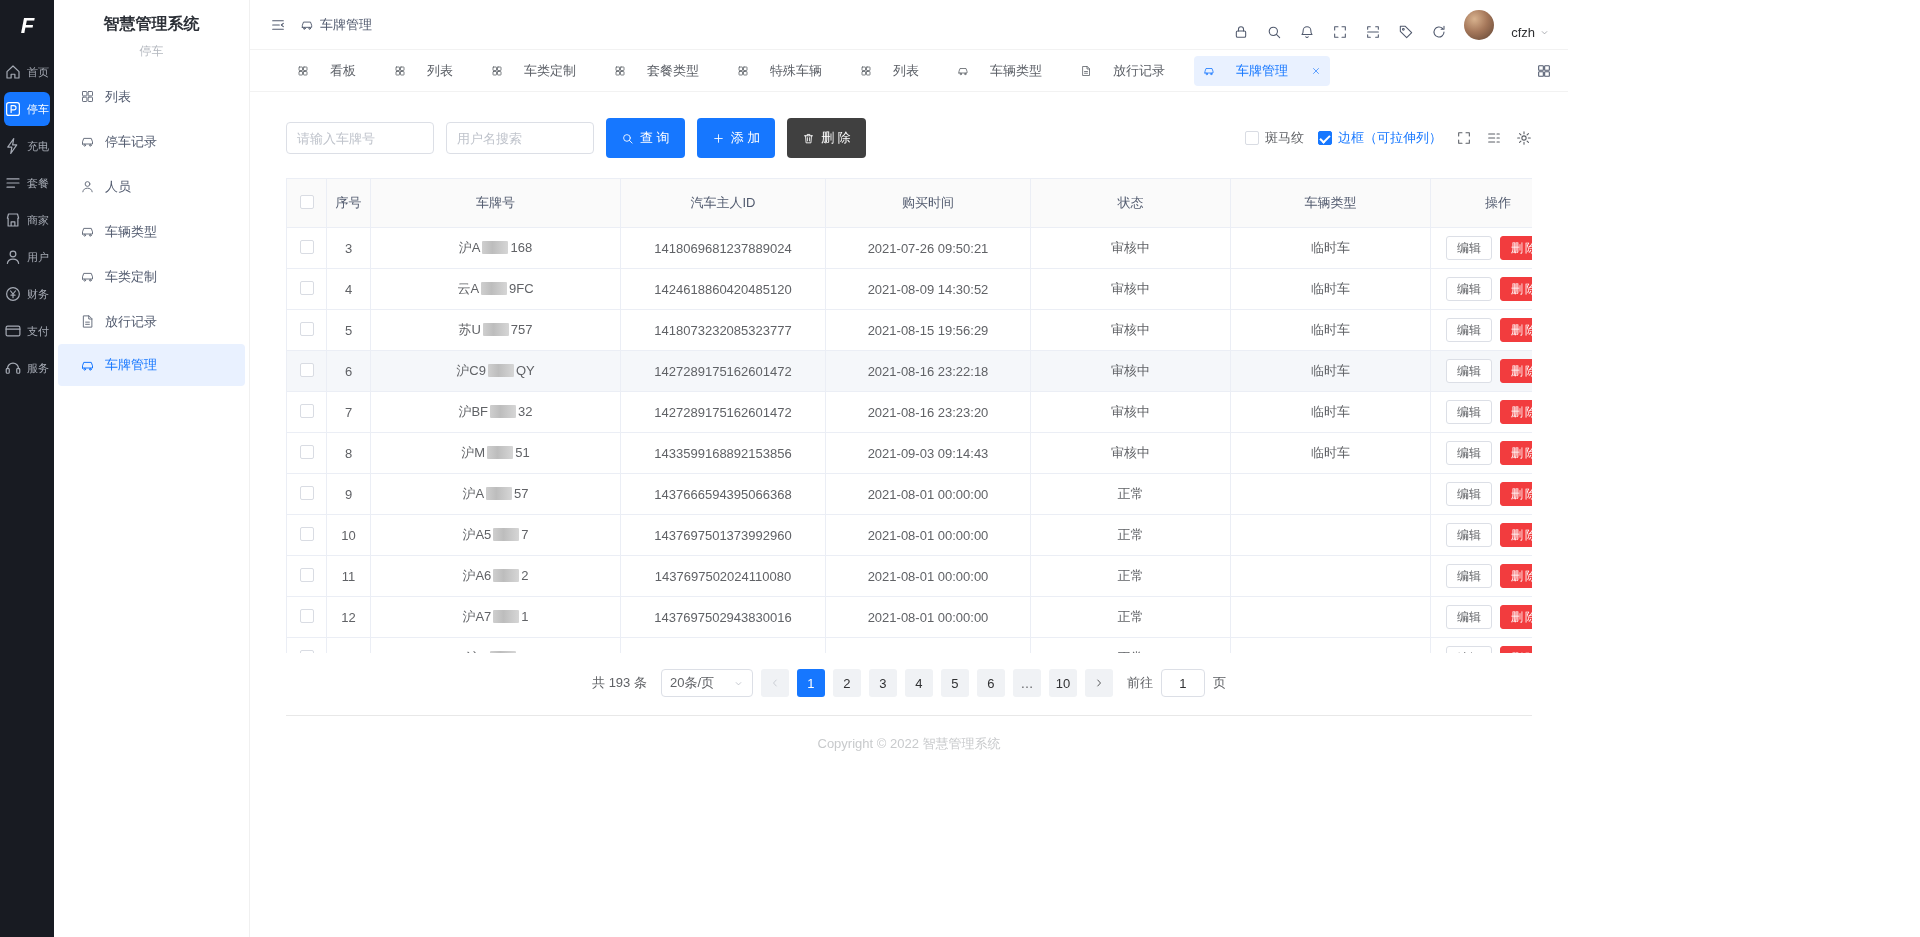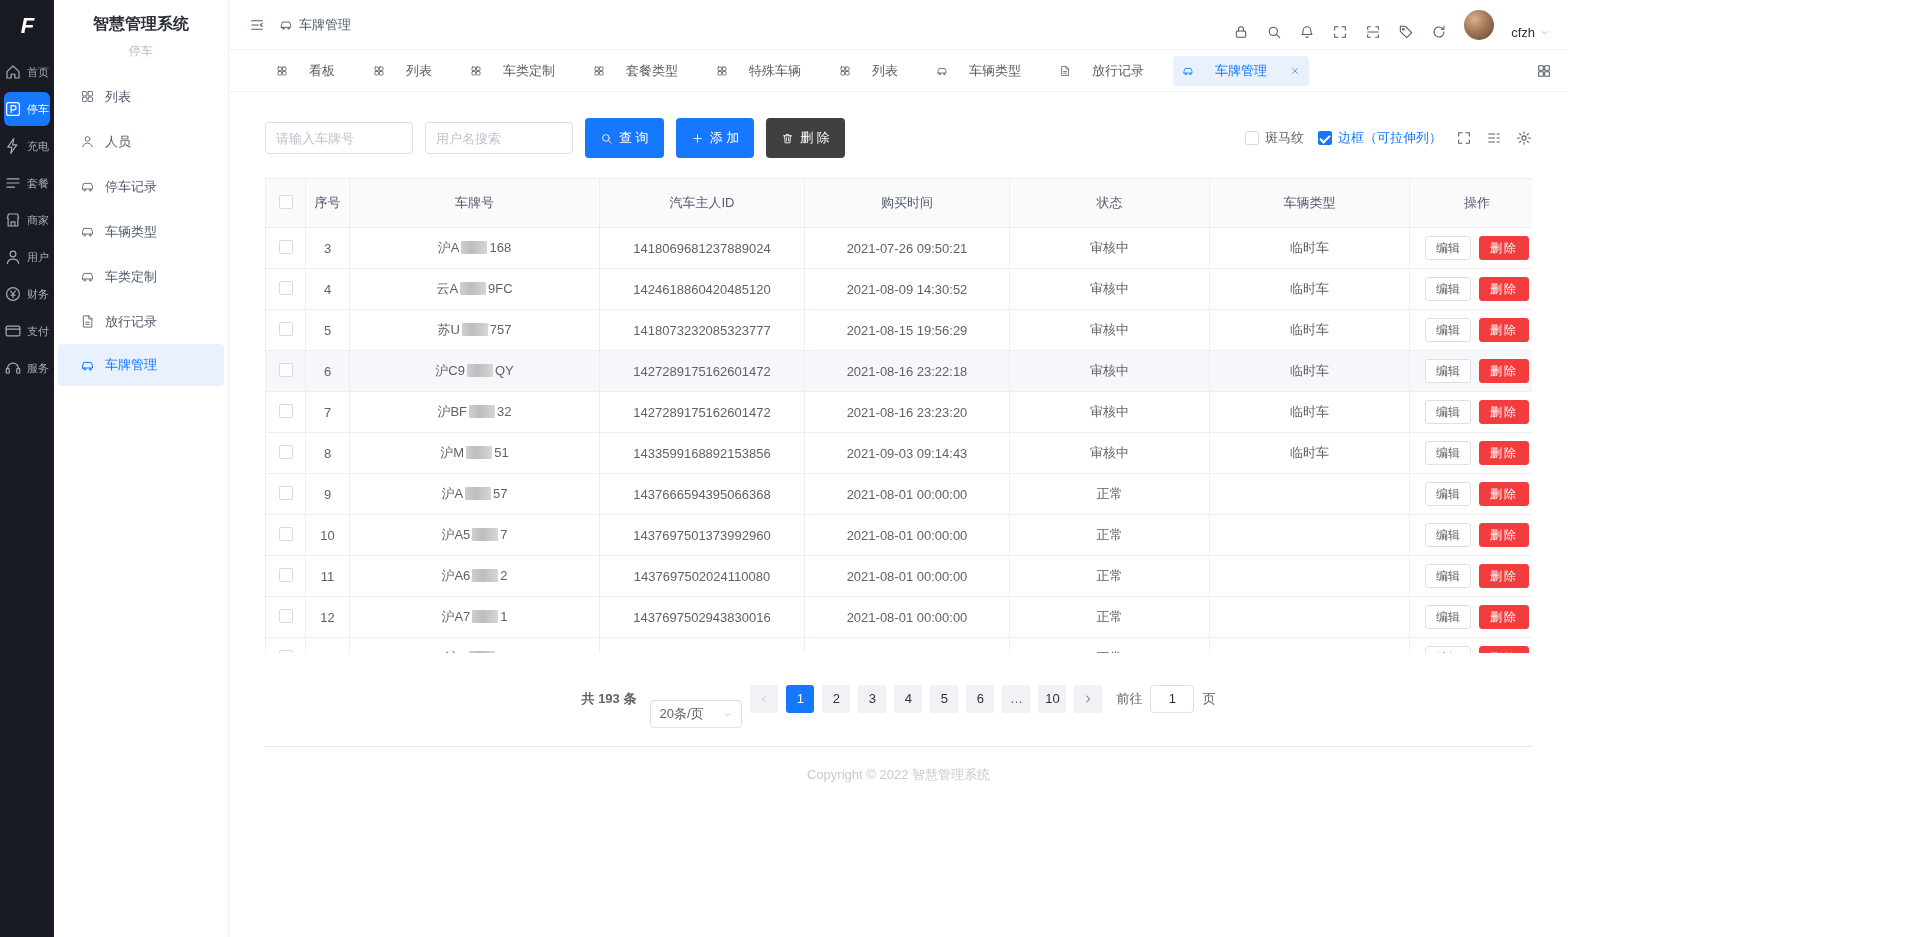--- a/index.html
+++ b/index.html
@@ -13,21 +13,21 @@
   
   .rail { width:54px; background:#181b22; display:flex; flex-direction:column; align-items:stretch; flex:none; }
   .logo { height:52px; display:flex; align-items:center; justify-content:center; }
   .logo-mark { color:#fff; font-weight:800; font-size:22px; font-style:italic; letter-spacing:-1px; }
   .rail-item { display:flex; flex-direction:row; align-items:center; gap:5px; padding:8px 0; margin:3px 4px; border-radius:6px; color:#a6abb5; cursor:pointer; }
   .rail-item .icon { width:18px; height:18px; }
   .rail-label { font-size:11px; line-height:1; }
   .rail-item.active { background:#1677ff; color:#fff; }
 
   
-  .sidebar { width:175px; background:#fff; border-right:1px solid #f0f0f0; flex:none; padding-top:14px; }
+  .sidebar { width:196px; background:#fff; border-right:1px solid #f0f0f0; flex:none; padding-top:14px; }
   .side-title { text-align:center; font-size:16px; font-weight:bold; color:#2b2f36; }
   .side-sub { text-align:center; font-size:12px; color:#b4b8bf; margin-top:8px; margin-bottom:14px; }
   .side-item { display:flex; align-items:center; gap:10px; height:45px; padding-left:26px; font-size:13px; color:#515a6e; cursor:pointer; }
   .side-item .icon { width:15px; height:15px; color:#6b7280; }
   .side-item.active { background:#e9f1ff; color:#1677ff; margin:0 4px; padding-left:22px; border-radius:4px; height:42px; }
   .side-item.active .icon { color:#1677ff; }
 
   
   .main { flex:1; min-width:0; display:flex; flex-direction:column; }
 
@@ -74,22 +74,22 @@
   th { background:#fafafa; color:#515a6e; font-weight:normal; height:49px; padding:6px 8px; }
   td { height:41px; padding:0 8px; color:#606266; }
   tbody tr { background:#fff; }
   tbody tr.highlight { background:#f5f7fa; }
   .censor { display:inline-block; width:26px; height:13px; background:linear-gradient(90deg,#cfcfcf,#bdbdbd 40%,#d6d6d6); border-radius:1px; vertical-align:-2px; margin:0 2px; }
   .mini-btn { display:inline-flex; align-items:center; height:24px; padding:0 10px; border-radius:3px; font-size:12px; cursor:pointer; border:1px solid #dcdfe6; background:#fff; color:#606266; font-family:inherit; }
   .mini-btn.red { background:#f23c3e; border-color:#f23c3e; color:#fff; margin-left:8px; letter-spacing:2px; }
 
   
   .pagination { margin-top:16px; display:flex; align-items:center; justify-content:center; gap:8px; font-size:13px; color:#606266; }
-  .pg-total { margin-right:6px;font-weight:bold; }
-  .pg-select { width:92px; height:28px; border:1px solid #dcdfe6; border-radius:4px; display:flex; align-items:center; justify-content:space-between; padding:0 8px; color:#606266; cursor:pointer;margin-top:31px; }
+  .pg-total { margin-right:6px; }
+  .pg-select { width:92px; height:28px; border:1px solid #dcdfe6; border-radius:4px; display:flex; align-items:center; justify-content:space-between; padding:0 8px; color:#606266; cursor:pointer; }
   .pg-select .icon { width:11px; height:11px; color:#b1b5bd; }
   .pg-btn { min-width:28px; height:28px; border-radius:3px; background:#f0f2f5; display:inline-flex; align-items:center; justify-content:center; padding:0 4px; color:#303133; cursor:pointer; }
   .pg-btn .icon { width:12px; height:12px; }
   .pg-btn.disabled { color:#c0c4cc; cursor:default; }
   .pg-btn.active { background:#1677ff; color:#fff; }
   .pg-btn.more { color:#606266; }
   .goto-input { width:44px; height:28px; border:1px solid #dcdfe6; border-radius:4px; text-align:center; font-size:13px; color:#303133; outline:none; font-family:inherit; }
 
   .divider { border-top:1px solid #e8e8e8; margin-top:18px; }
   .copyright { text-align:center; color:#c8cacc; font-size:13px; padding:19px 0; }
@@ -196,35 +196,35 @@
               <rect x="13" y="4" width="7" height="7" rx="1"></rect>
               <rect x="4" y="13" width="7" height="7" rx="1"></rect>
               <rect x="13" y="13" width="7" height="7" rx="1"></rect>
             </svg>
           </span>
           <span>列表</span>
         </div>
         <div class="side-item">
           <span class="icon">
             <svg viewBox="0 0 24 24" fill="none" stroke="currentColor" stroke-width="1.6" stroke-linecap="round" stroke-linejoin="round">
-              <circle cx="12" cy="8" r="3.8"></circle>
-              <path d="M4.5 20.5c.5-4 3.8-5.8 7.5-5.8s7 1.8 7.5 5.8"></path>
-            </svg>
-          </span>
-          <span>人员</span>
-        </div>
-        <div class="side-item">
-          <span class="icon">
-            <svg viewBox="0 0 24 24" fill="none" stroke="currentColor" stroke-width="1.6" stroke-linecap="round" stroke-linejoin="round">
               <path d="M4 16v-3.5L6 7h12l2 5.5V16H4z"></path>
               <circle cx="7.5" cy="18" r="1.4"></circle>
               <circle cx="16.5" cy="18" r="1.4"></circle>
             </svg>
           </span>
           <span>停车记录</span>
+        </div>
+        <div class="side-item">
+          <span class="icon">
+            <svg viewBox="0 0 24 24" fill="none" stroke="currentColor" stroke-width="1.6" stroke-linecap="round" stroke-linejoin="round">
+              <circle cx="12" cy="8" r="3.8"></circle>
+              <path d="M4.5 20.5c.5-4 3.8-5.8 7.5-5.8s7 1.8 7.5 5.8"></path>
+            </svg>
+          </span>
+          <span>人员</span>
         </div>
         <div class="side-item">
           <span class="icon">
             <svg viewBox="0 0 24 24" fill="none" stroke="currentColor" stroke-width="1.6" stroke-linecap="round" stroke-linejoin="round">
               <path d="M4 16v-3.5L6 7h12l2 5.5V16H4z"></path>
               <circle cx="7.5" cy="18" r="1.4"></circle>
               <circle cx="16.5" cy="18" r="1.4"></circle>
             </svg>
           </span>
           <span>车辆类型</span>

